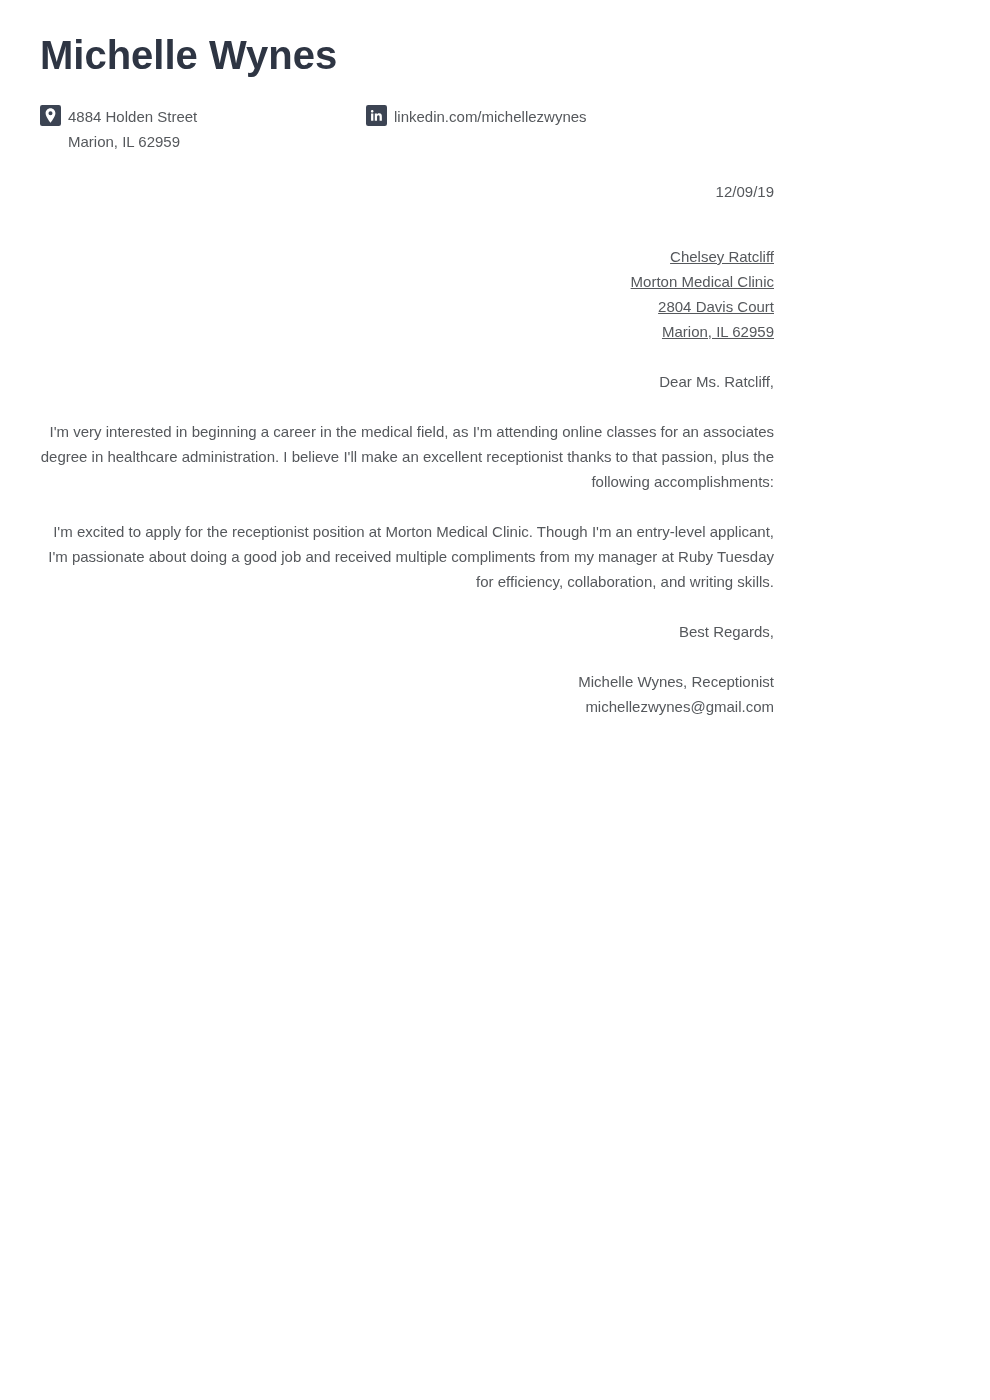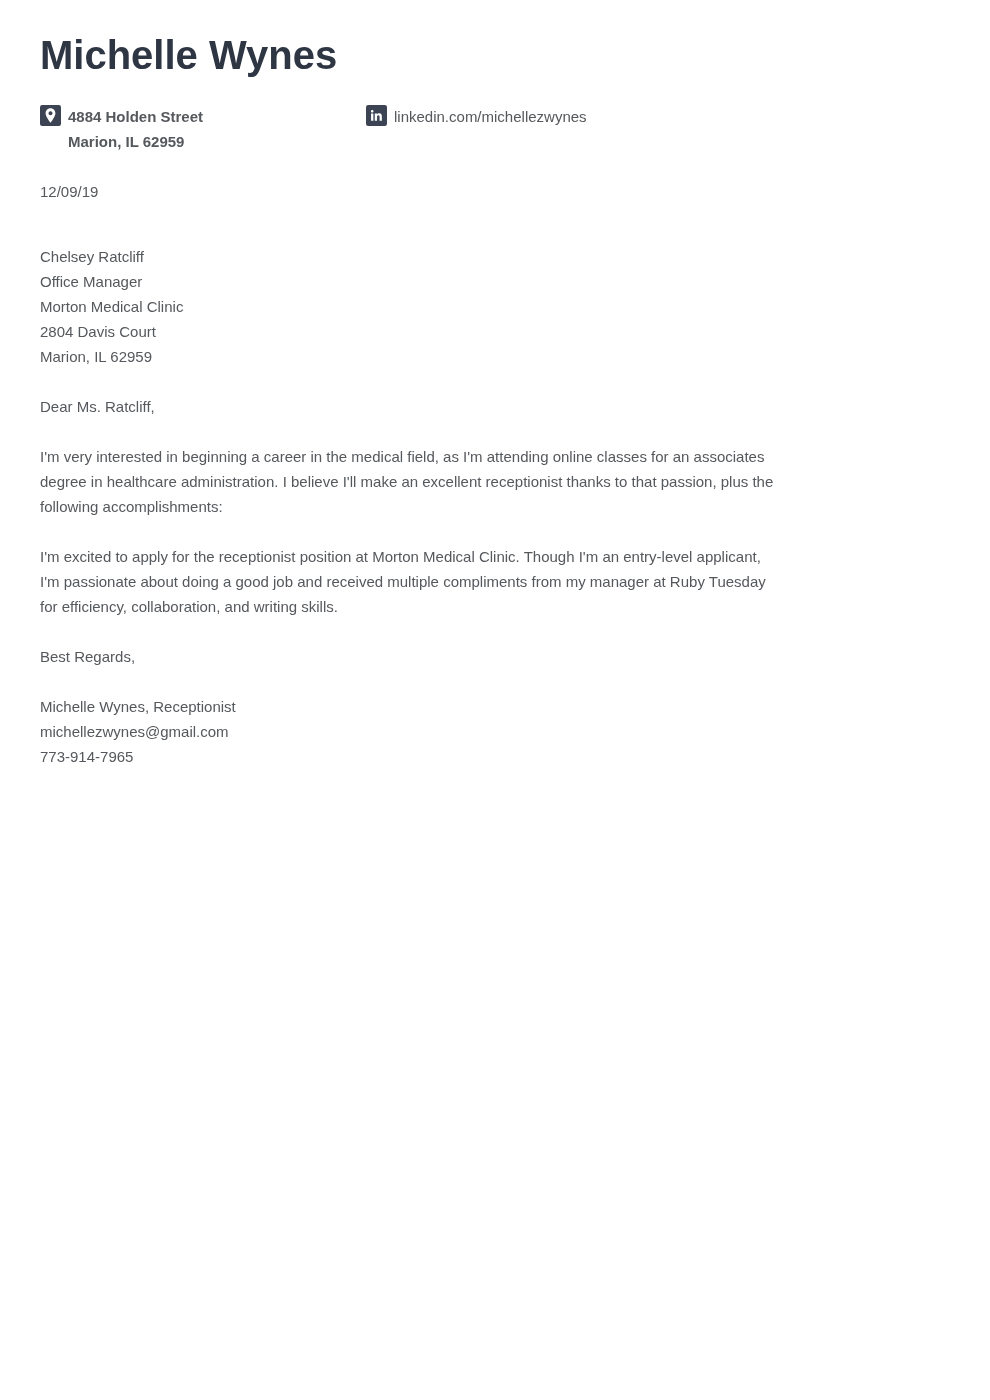--- a/index.html
+++ b/index.html
@@ -36,41 +36,42 @@
   }
   
   .contact-row{
     display:flex;
     margin-top:25px;
   }
   .contact-item{
     display:flex;
     align-items:flex-start;
   }
-  .contact-item.address{width:326px;font-weight:bold;}
+  .contact-item.address{width:326px;}
   .icon-box{
     width:21px;height:21px;
     flex:none;
     margin-top:1px;
   }
   .icon-box svg{display:block;width:21px;height:21px;}
   .contact-text{
     margin-left:7px;
     font-size:15px;
     line-height:25px;
     color:var(--body);
   }
   
   .letter{
     font-size:15px;
     line-height:25px;
     color:var(--body);
+    text-align:right;
   }
   .date{margin-top:25px;}
-  .recipient{margin-top:40px;}
+  .recipient{margin-top:40px;text-decoration:underline;}
   .salutation{margin:40px 0 0 0;}
   .letter p{margin:25px 0 0 0;}
   ul.bullets{
     margin:0;padding:0;
     list-style:none;
   }
   ul.bullets li{
     position:relative;
     padding-left:14px;
   }
@@ -117,36 +118,34 @@
         </div>
       </div>
     </div>
   </header>
 
   <main class="letter">
     <div class="date">12/09/19</div>
 
     <div class="recipient">
       <div>Chelsey Ratcliff</div>
-      <div>Office Manager</div>
       <div>Morton Medical Clinic</div>
       <div>2804 Davis Court</div>
       <div>Marion, IL 62959</div>
     </div>
 
     <p class="salutation">Dear Ms. Ratcliff,</p>
 
     <p>I'm very interested in beginning a career in the medical field, as I'm attending online classes for an associates degree in healthcare administration. I believe I'll make an excellent receptionist thanks to that passion, plus the following accomplishments:</p>
 
     <p>I'm excited to apply for the receptionist position at Morton Medical Clinic. Though I'm an entry-level applicant, I'm passionate about doing a good job and received multiple compliments from my manager at Ruby Tuesday for efficiency, collaboration, and writing skills.</p>
 
 
 
     <p class="closing">Best Regards,</p>
 
     <div class="signature">
       <div>Michelle Wynes, Receptionist</div>
       <div>michellezwynes@gmail.com</div>
-      <div>773-914-7965</div>
     </div>
   </main>
 
 </div>
 
 </body></html>

